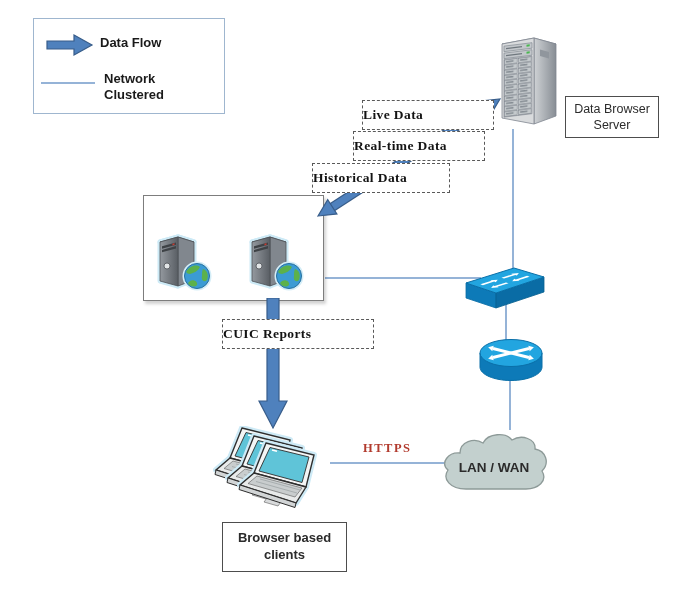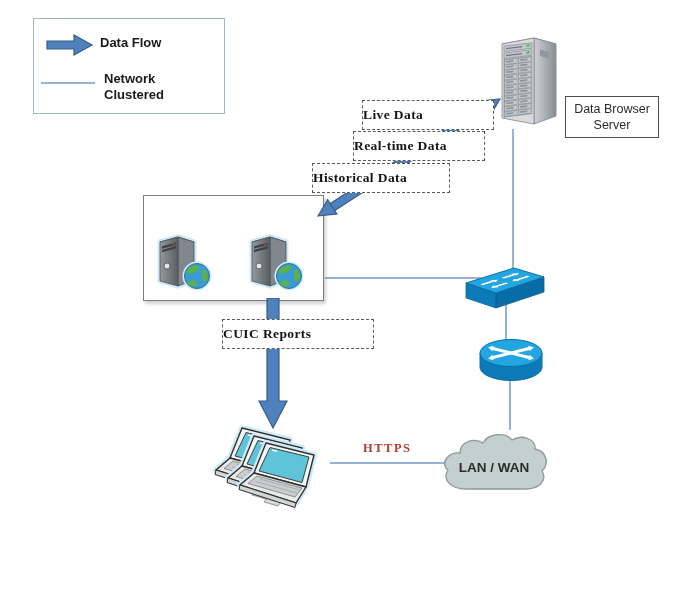--- a/index.html
+++ b/index.html
@@ -216,14 +216,17 @@
         <line x1="24" y1="38" x2="64" y2="49" stroke="#9aa0a2" stroke-width="0.7"></line>
         <line x1="20" y1="40.5" x2="61" y2="52" stroke="#9aa0a2" stroke-width="0.7"></line>
         <line x1="36" y1="9" x2="41" y2="10.3" stroke="#ffffff" stroke-width="1.4"></line>
       </g>
     </defs>
     <use href="#laptop" transform="translate(0,0)"></use>
     <use href="#laptop" transform="translate(12,8)"></use>
     <use href="#laptop" transform="translate(24,15)"></use>
   </svg>
 
+  <div class="abs box-solid" style="left:222px; top:522px; width:123px; height:48px; font-weight:bold; font-size:13px;">
+    <span>Browser based clients</span>
+  </div>
 
 </div>
 
 </body></html>

